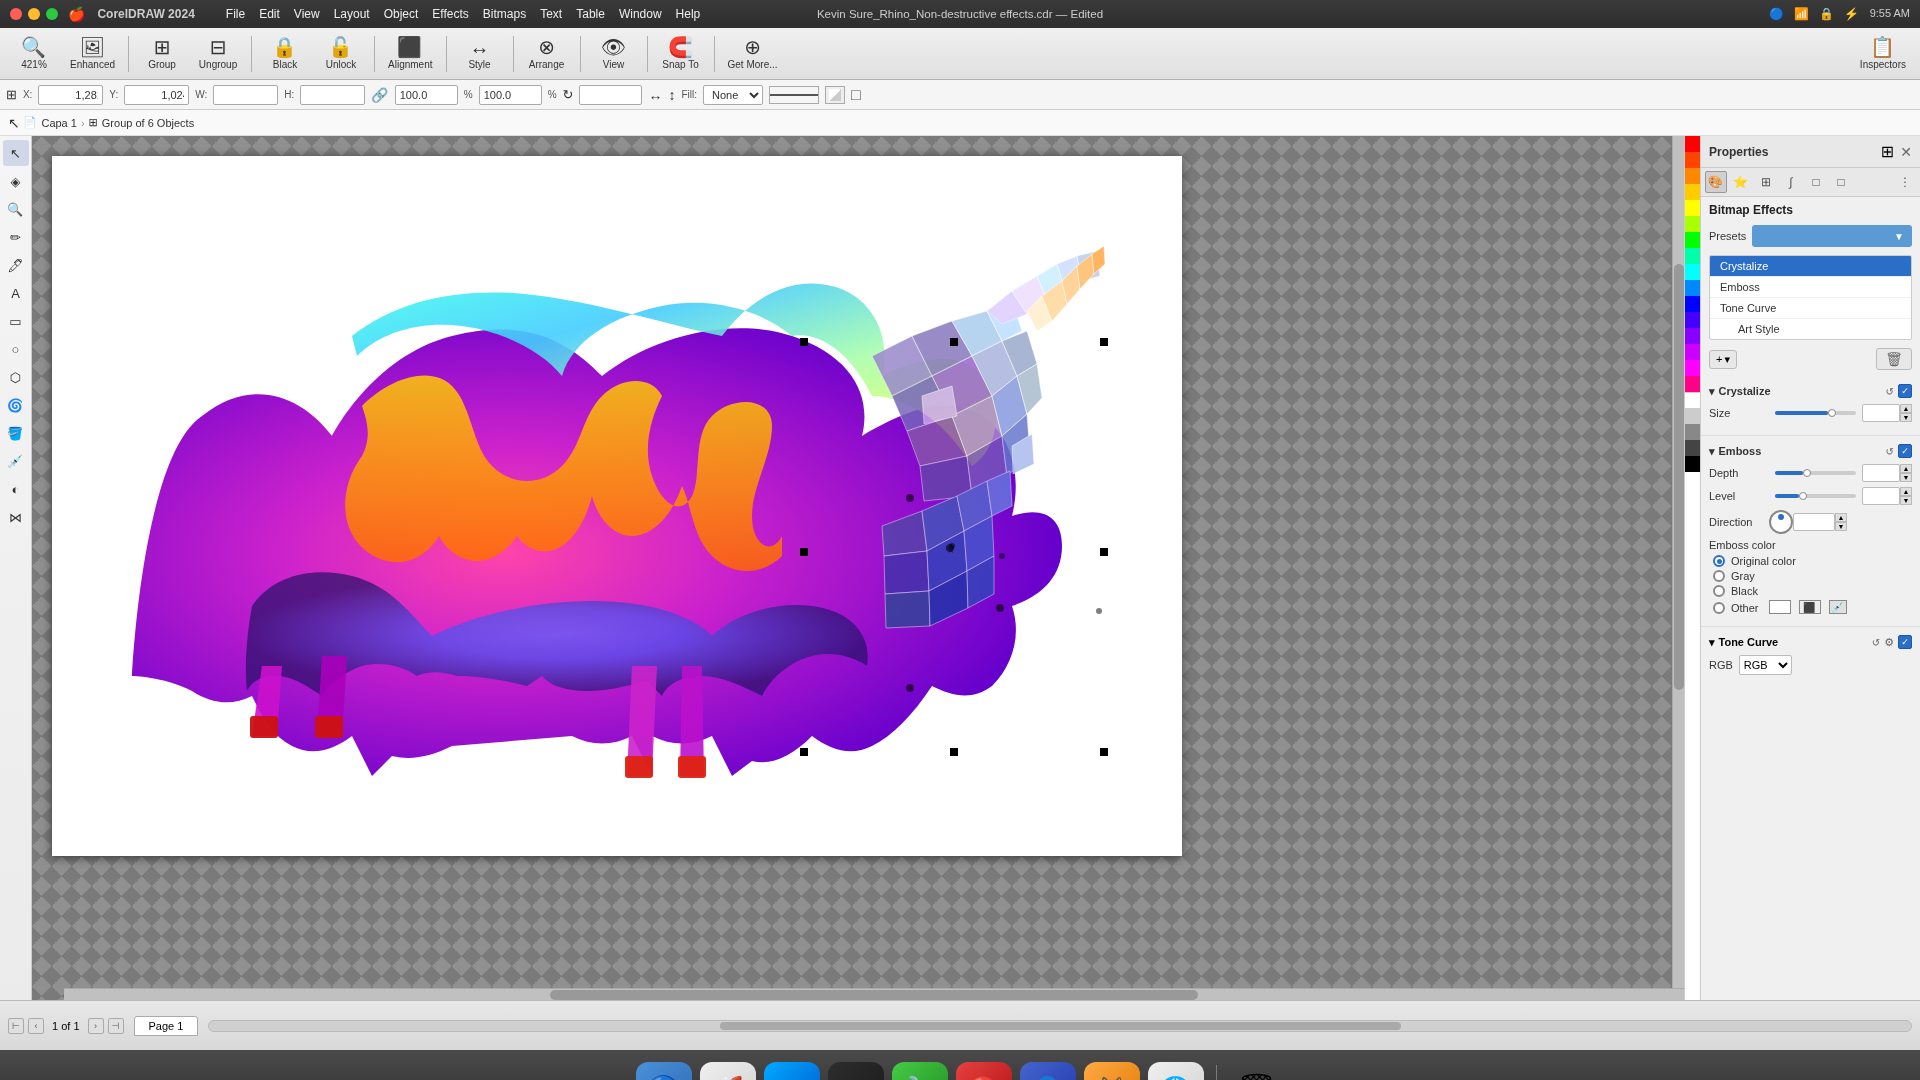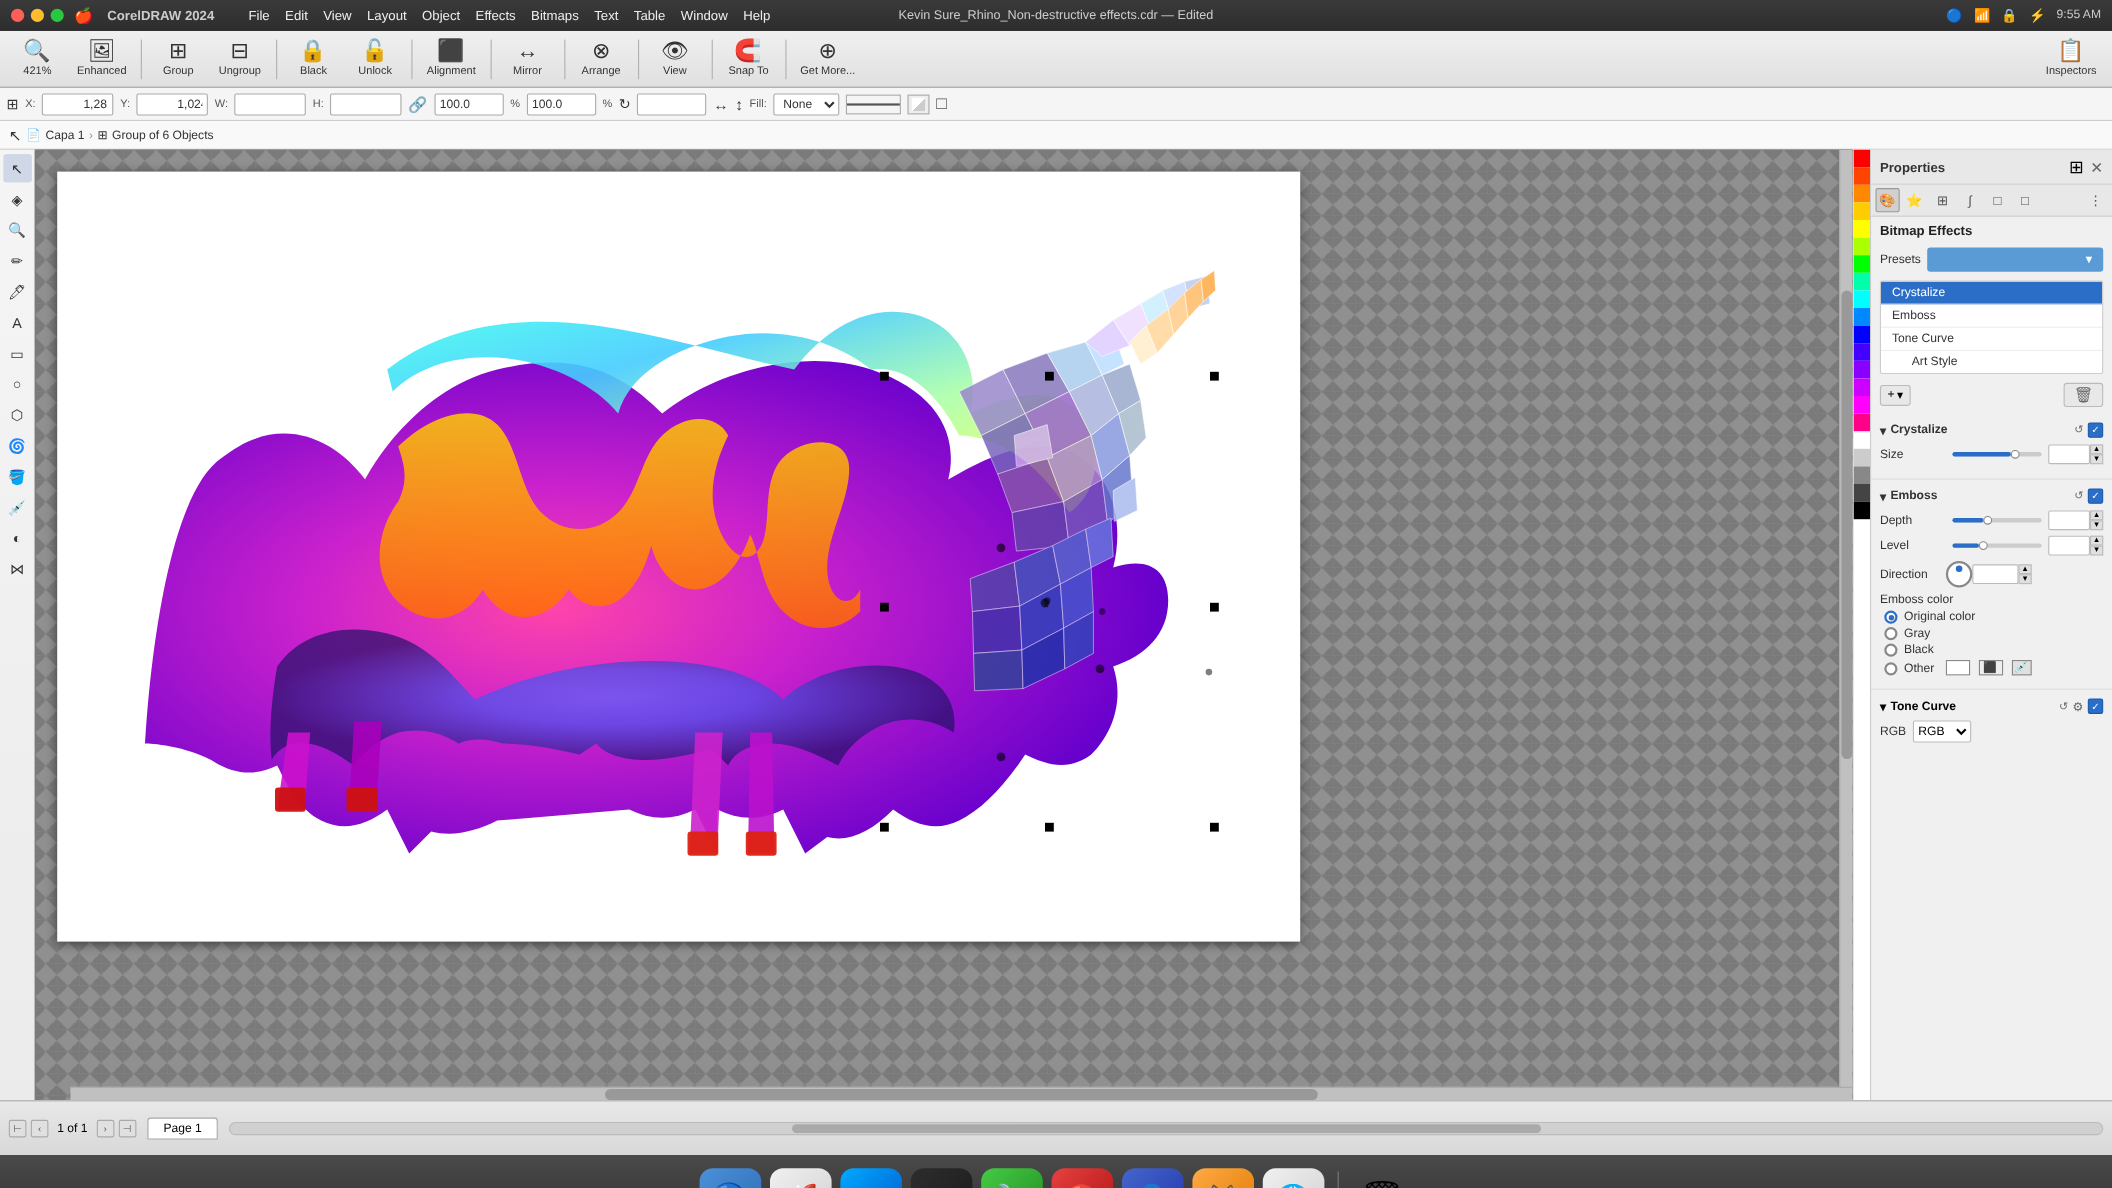--- a/index.html
+++ b/index.html
@@ -232,21 +232,21 @@
     <span>Unlock</span>
   </div>
   <div class="toolbar-separator"></div>
   <div class="toolbar-btn">
     <span class="icon">⬛</span>
     <span>Alignment</span>
   </div>
   <div class="toolbar-separator"></div>
   <div class="toolbar-btn">
     <span class="icon">↔</span>
-    <span>Mirror</span>
+    <span>Style</span>
   </div>
   <div class="toolbar-separator"></div>
   <div class="toolbar-btn">
     <span class="icon">⊗</span>
     <span>Arrange</span>
   </div>
   <div class="toolbar-separator"></div>
   <div class="toolbar-btn">
     <span class="icon">👁</span>
     <span>View</span>

